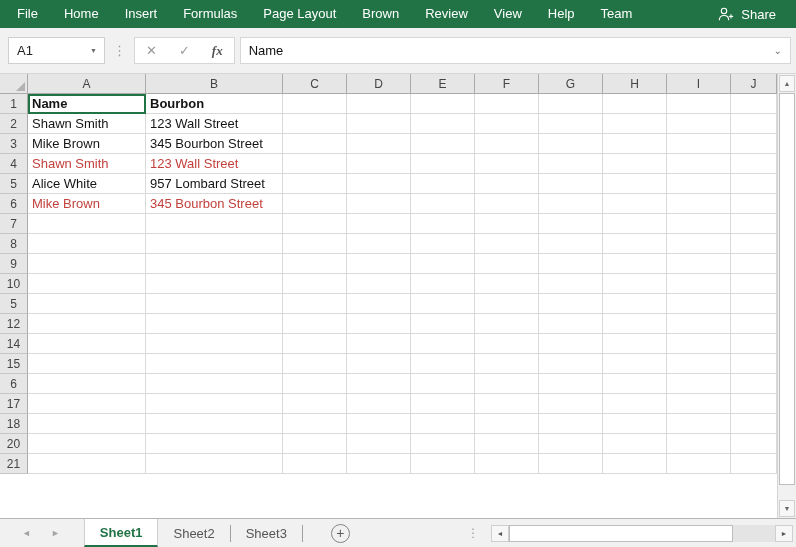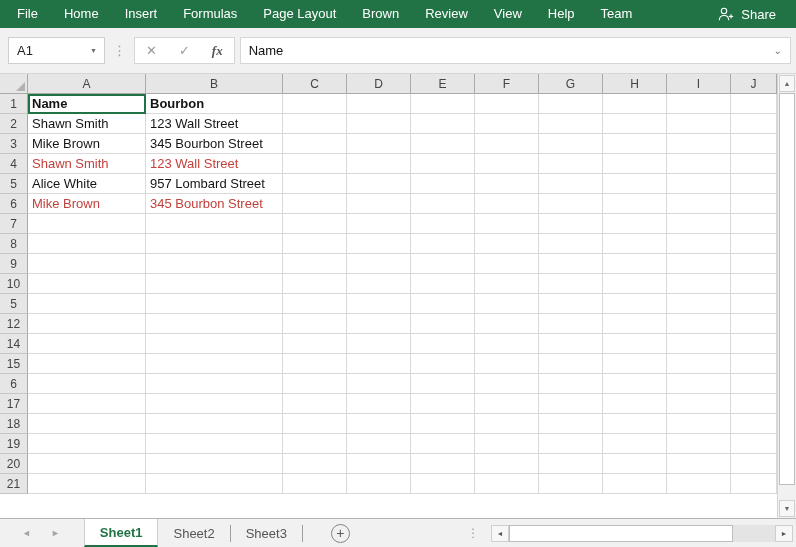--- a/index.html
+++ b/index.html
@@ -343,33 +343,20 @@
             <div class="cell" style="width: 64px;"></div>
             <div class="cell" style="width: 64px;"></div>
             <div class="cell" style="width: 64px;"></div>
             <div class="cell" style="width: 64px;"></div>
             <div class="cell" style="width: 64px;"></div>
             <div class="cell" style="width: 64px;"></div>
             <div class="cell" style="width: 64px;"></div>
             <div class="cell" style="width: 46px;"></div>
           </div>
           <div class="row">
-            <div class="row-h">19</div>
-            <div class="cell" style="width: 118px;"></div>
-            <div class="cell" style="width: 137px;"></div>
-            <div class="cell" style="width: 64px;"></div>
-            <div class="cell" style="width: 64px;"></div>
-            <div class="cell" style="width: 64px;"></div>
-            <div class="cell" style="width: 64px;"></div>
-            <div class="cell" style="width: 64px;"></div>
-            <div class="cell" style="width: 64px;"></div>
-            <div class="cell" style="width: 64px;"></div>
-            <div class="cell" style="width: 46px;"></div>
-          </div>
-          <div class="row">
             <div class="row-h">20</div>
             <div class="cell" style="width: 118px;"></div>
             <div class="cell" style="width: 137px;"></div>
             <div class="cell" style="width: 64px;"></div>
             <div class="cell" style="width: 64px;"></div>
             <div class="cell" style="width: 64px;"></div>
             <div class="cell" style="width: 64px;"></div>
             <div class="cell" style="width: 64px;"></div>
             <div class="cell" style="width: 64px;"></div>
             <div class="cell" style="width: 64px;"></div>

